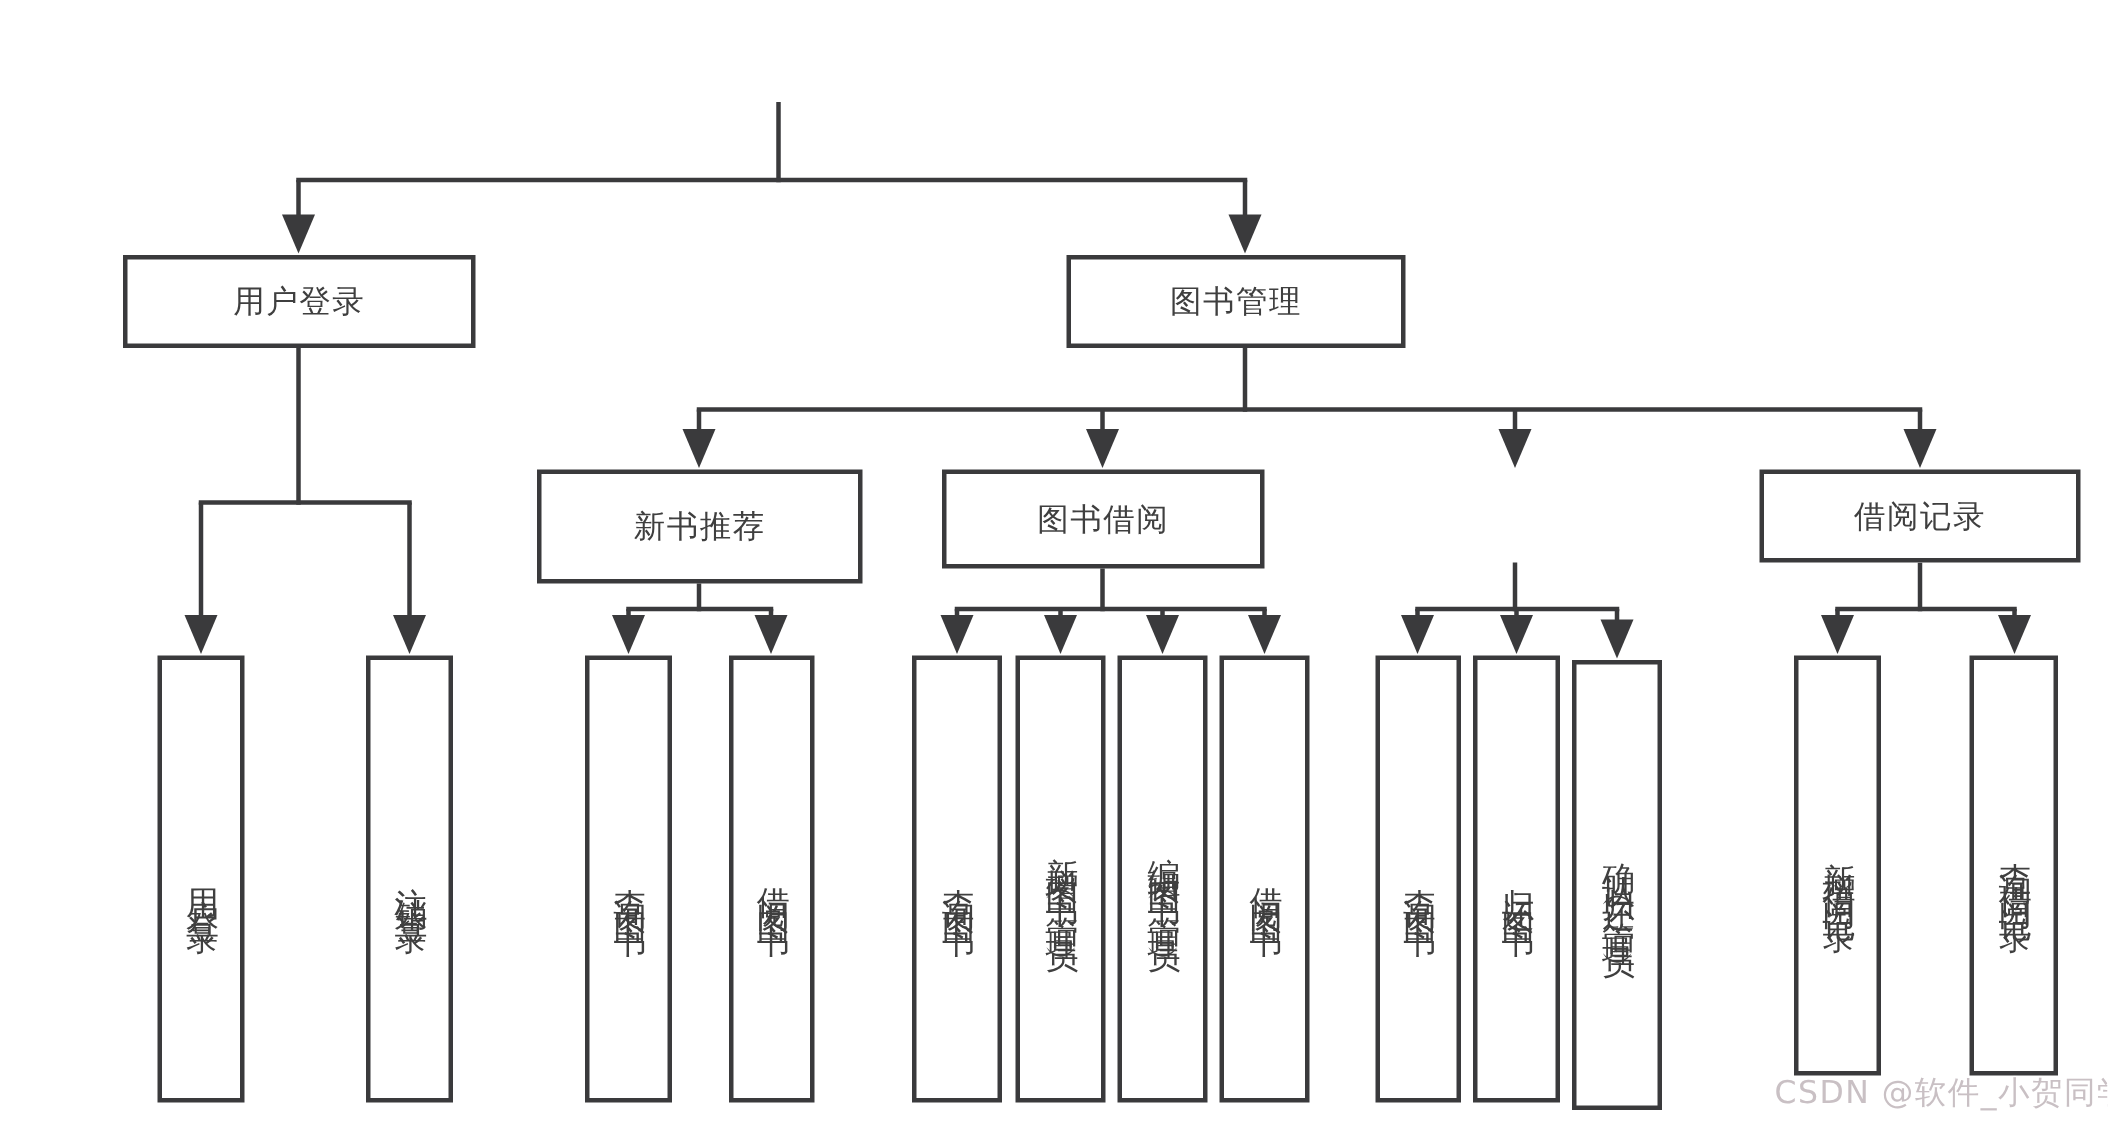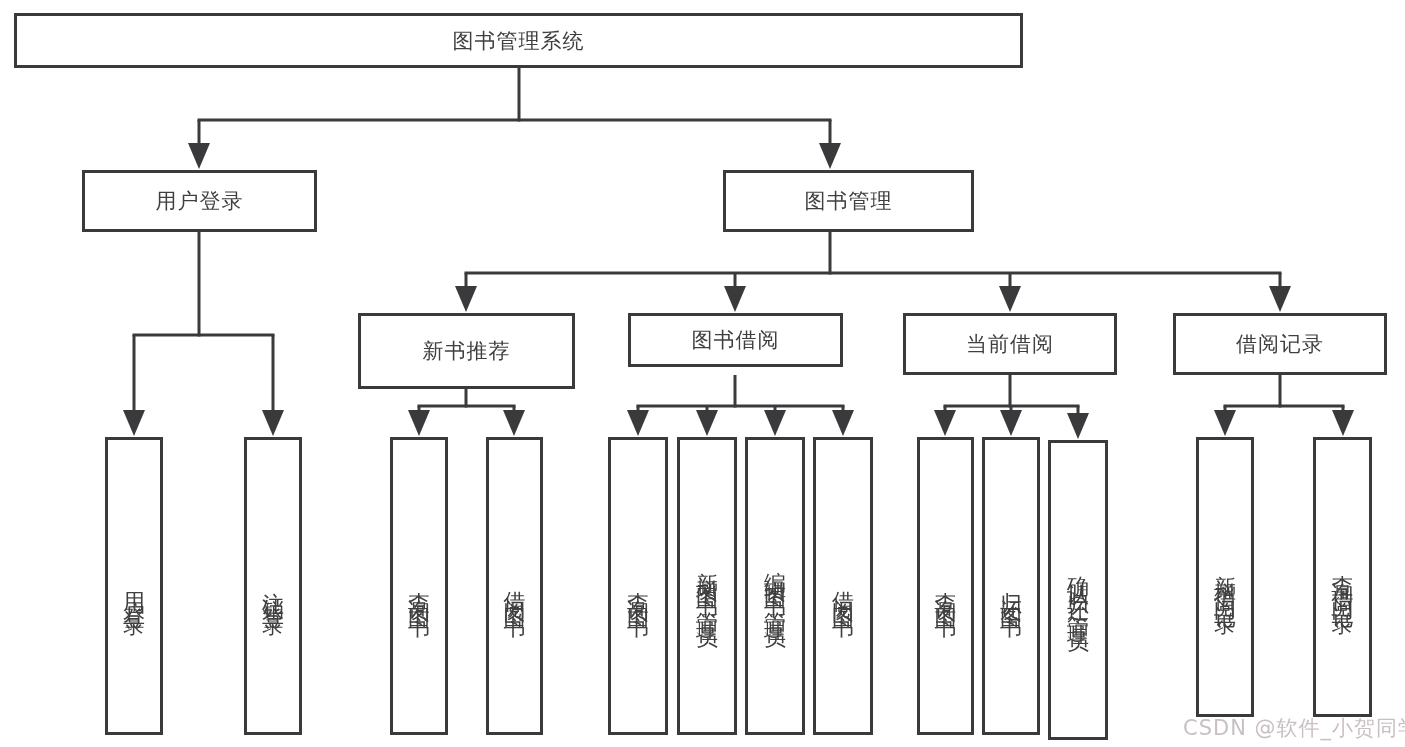--- a/index.html
+++ b/index.html
@@ -130,39 +130,33 @@
       <polygon points="764,410 786,410 775,436"></polygon>
       <polygon points="832,410 854,410 843,436"></polygon>
       <polygon points="934,410 956,410 945,436"></polygon>
       <polygon points="1000,410 1022,410 1011,436"></polygon>
       <polygon points="1067,413 1089,413 1078,439"></polygon>
       <polygon points="1214,410 1236,410 1225,436"></polygon>
       <polygon points="1332,410 1354,410 1343,436"></polygon>
     </g>
   </svg>
 
-  <div class="hbox" style="left:14px; top:13px; width:1009px; height:55px;">
-    <span>图书管理系统</span>
-  </div>
 
   <div class="hbox" style="left:82px; top:170px; width:235px; height:62px;">
     <span>用户登录</span>
   </div>
-  <div class="hbox" style="left:711px; top:170px; width:251px; height:62px;margin-left:12px;">
+  <div class="hbox" style="left:711px; top:170px; width:226px; height:62px;">
     <span>图书管理</span>
   </div>
 
   <div class="hbox" style="left:358px; top:313px; width:217px; height:76px;">
     <span>新书推荐</span>
   </div>
-  <div class="hbox" style="left:628px; top:313px; width:215px; height:54px;">
+  <div class="hbox" style="left:628px; top:313px; width:215px; height:66px;">
     <span>图书借阅</span>
-  </div>
-  <div class="hbox" style="left:903px; top:313px; width:214px; height:62px;">
-    <span>当前借阅</span>
   </div>
   <div class="hbox" style="left:1173px; top:313px; width:214px; height:62px;">
     <span>借阅记录</span>
   </div>
 
   <div class="vbox" style="left:105px; top:437px; width:58px; height:298px;">
     <span>用户登录</span>
   </div>
   <div class="vbox" style="left:244px; top:437px; width:58px; height:298px;">
     <span>注销登录</span>

